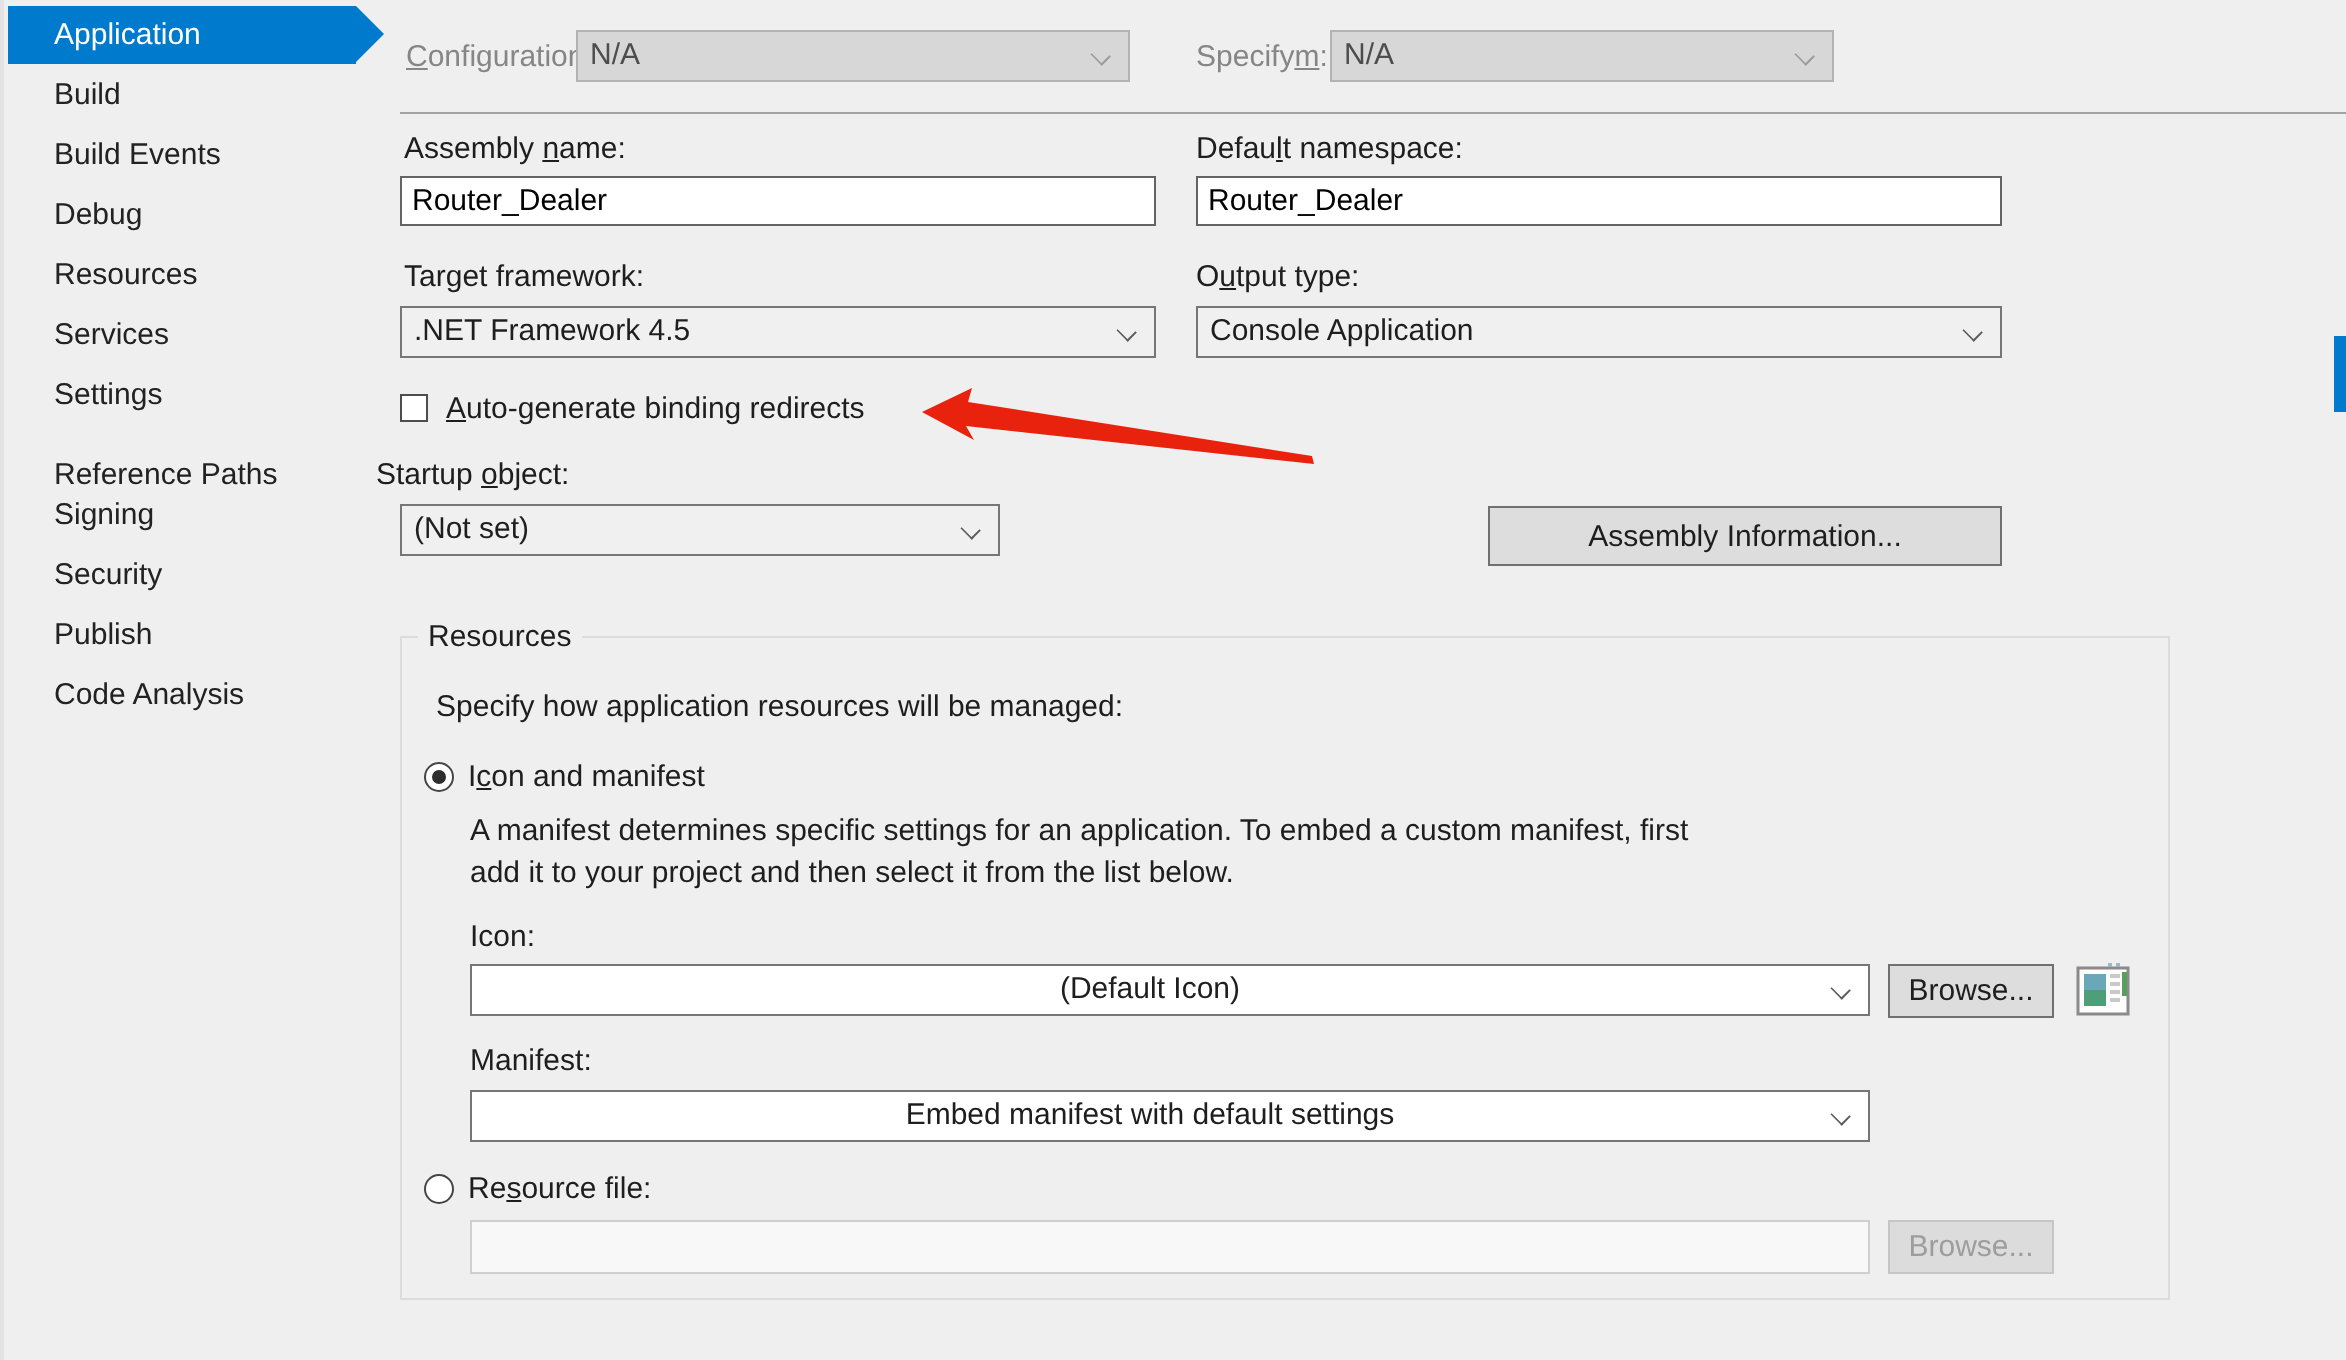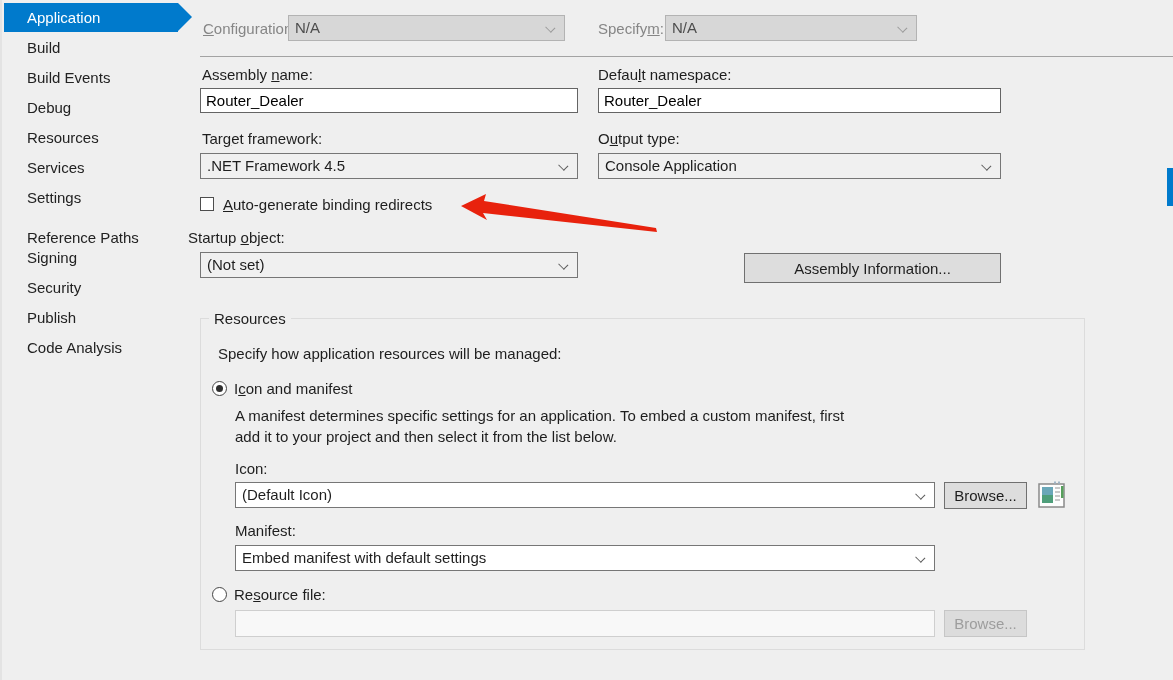--- a/index.html
+++ b/index.html
@@ -18,21 +18,21 @@
 
   
   .lbl { position:absolute; white-space:nowrap; }
   .lbl .mn { text-decoration:underline; }
   .lbl.dim { color:#868686; }
   .separator { position:absolute; left:200px; top:56px; width:973px; height:1px; background:#a3a3a3; }
 
   
   .combo { position:absolute; border:1px solid #767676; background:#f0f0f0; height:26px; line-height:24px;
            padding:0 26px 0 6px; white-space:nowrap; overflow:hidden; cursor:default; }
-  .combo.white { background:#ffffff; }
+  .combo.white { background:#ffffff;text-align:center; }
   .combo.disabled { background:#d7d7d7; border-color:#b3b3b3; color:#4d4d4d; }
   .chev { position:absolute; right:9px; top:9px; width:8px; height:8px; }
   .chev::before { content:""; position:absolute; left:0; top:0; width:7px; height:7px;
                   border-right:1px solid #5b5b5b; border-bottom:1px solid #5b5b5b;
                   transform:rotate(45deg) scale(1,0.8); transform-origin:60% 30%; }
   .combo.disabled .chev::before { border-color:#9a9a9a; }
   .tbox { position:absolute; border:1px solid #646464; background:#fff; height:25px; font-size:15px;
           padding:0 5px; font-family:inherit; color:#000; }
   .tbox.disabled { border-color:#cfcfcf; background:#f8f8f8; }
   .btn { position:absolute; background:#dddddd; border:1px solid #707070; font-size:15px; color:#1e1e1e;
@@ -98,21 +98,21 @@
   <div class="combo" style="left:598px; top:153px; width:403px"><span>Console Application</span><span class="chev"></span></div>
 
   <span class="checkbox" style="left:200px; top:197px"></span>
   <span class="lbl" style="left:223px; top:196px"><span></span><span class="mn">A</span><span>uto-generate binding redirects</span></span>
 
   <svg class="anno-arrow" viewBox="0 0 212 52">
     <polygon points="6,13 31,1 29,8 201,35 202,39 28,20 32,27" fill="#e8220d"></polygon>
   </svg>
 
   <span class="lbl" style="left:188px; top:229px"><span>Startup </span><span class="mn">o</span><span>bject:</span></span>
-  <div class="combo" style="left:200px; top:252px; width:378px"><span>(Not set)</span><span class="chev"></span></div>
+  <div class="combo" style="left:200px; top:252px; width:300px"><span>(Not set)</span><span class="chev"></span></div>
 
   <button class="btn" style="left:744px; top:253px; width:257px; height:30px"><span>Assembly </span><span class="mn">I</span><span>nformation...</span></button>
 
   <div class="groupbox">
     <span class="group-title">Resources</span>
   </div>
 
   <span class="lbl" style="left:218px; top:345px">Specify how application resources will be managed:</span>
 
   <span class="radio checked" style="left:212px; top:381px">

